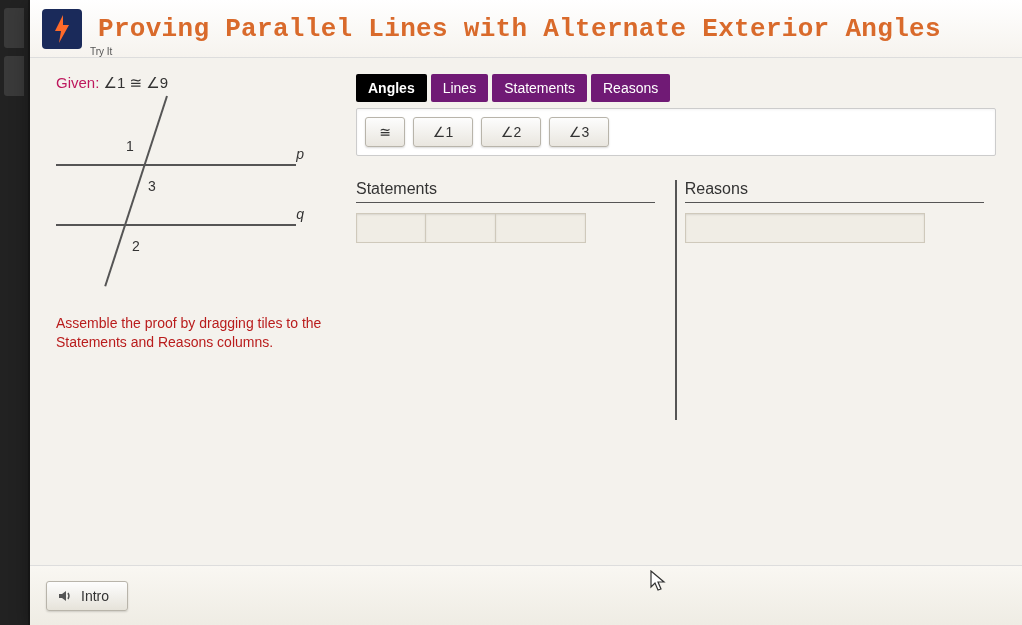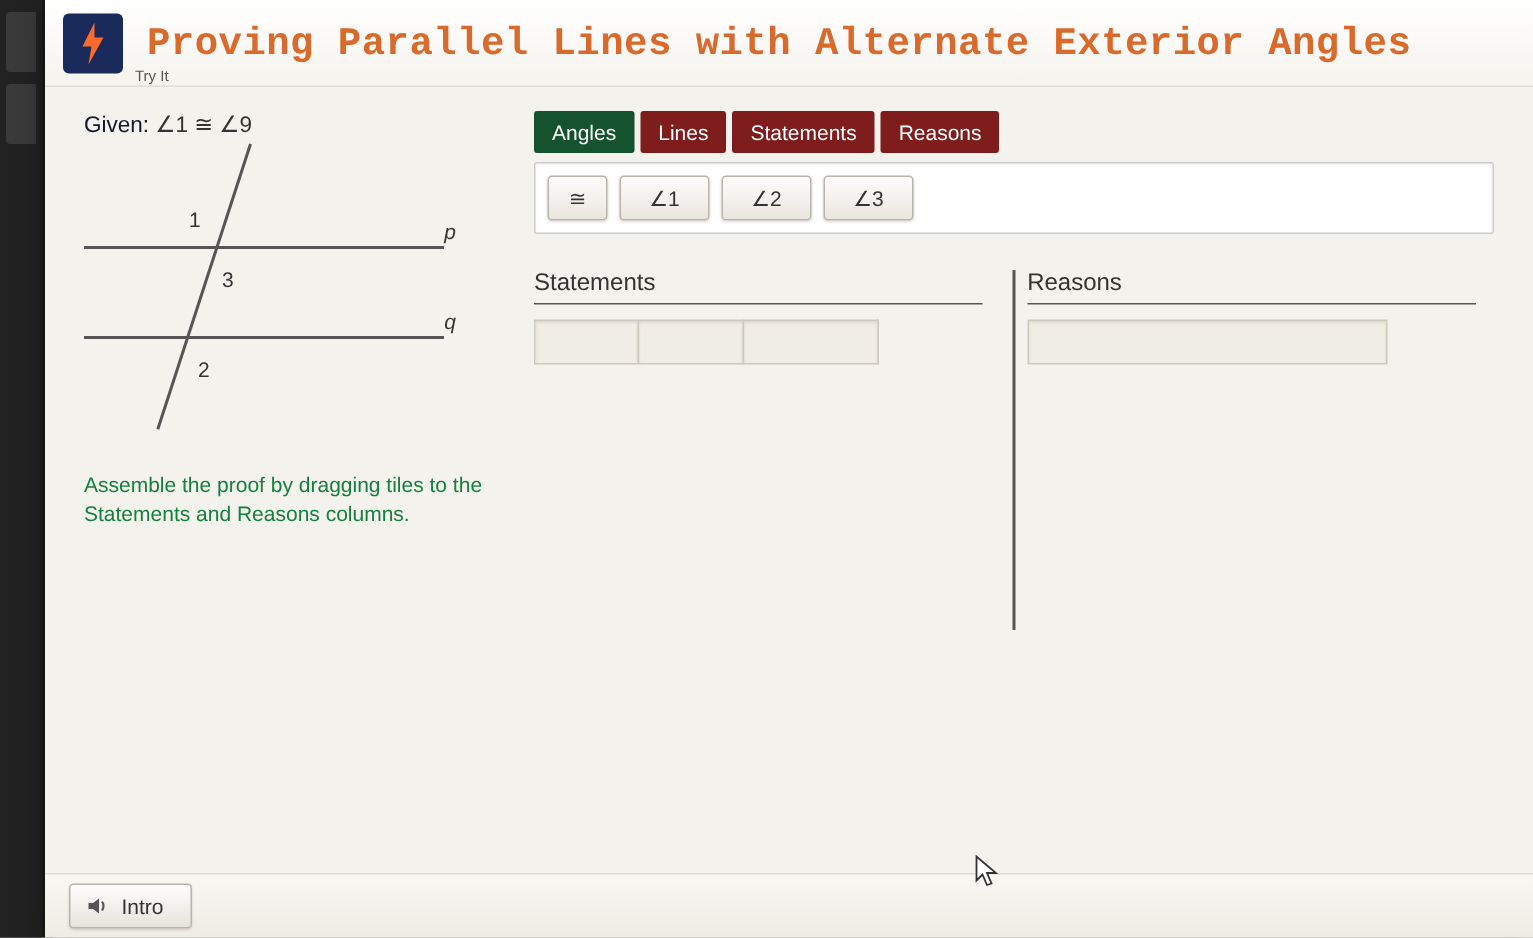--- a/index.html
+++ b/index.html
@@ -40,45 +40,45 @@
       font-size:26px;
       letter-spacing:.3px;
       font-family:Liberation Mono, monospace;
     }
     .tryit-label { font-size:10px; color:#555; position:absolute; left:60px; top:46px; }
     .content {
       flex:1; display:flex; padding: 16px 26px 0 26px;
     }
     .left-panel { width: 300px; flex:none; padding-right:24px; }
     .given, .prove { font-size:15px; color:#333; margin-bottom:4px; }
-    .given span.label, .prove span.label { color:#0f172a; }
+    .given span.label, .prove span.label { color:#be185d; }
     .diagram { position:relative; width:260px; height:180px; margin-top:14px; }
     .diagram .line { position:absolute; background:#555; height:1.5px; }
     .line-p { width:240px; left:0; top:58px; }
     .line-q { width:240px; left:0; top:118px; }
     .transversal {
       position:absolute; width:2px; height:200px; background:#555;
       left:110px; top:-10px;
       transform: rotate(18deg);
       transform-origin: top center;
     }
     .dlbl { position:absolute; font-size:14px; font-style:italic; color:#333; }
     .dl-p { right:12px; top:40px; }
     .dl-q { right:12px; top:100px; }
     .dl-1 { left:70px; top:32px; font-style:normal; }
     .dl-3 { left:92px; top:72px; font-style:normal; }
     .dl-2 { left:76px; top:132px; font-style:normal; }
-    .instructions { font-size:14px; color:#15803d; margin-top:28px; max-width:280px; line-height:1.35; }
+    .instructions { font-size:14px; color:#b91c1c; margin-top:28px; max-width:280px; line-height:1.35; }
     .right-panel { flex:1; }
     .tabbar { display:flex; gap:4px; margin-bottom:6px; }
     .tab-btn {
       padding:6px 12px; font-size:14px; color:#fff; border-radius:2px;
-      background:#7f1d1d; border:none; cursor:pointer;
-    }
-    .tab-btn.active { background:#14532d; }
+      background:#701a75; border:none; cursor:pointer;
+    }
+    .tab-btn.active { background:#000000;font-weight:bold; }
     .tile-tray {
       background:#fff; border:1px solid #ccc; border-radius:2px;
       padding:8px; min-height:46px; display:flex; gap:8px; align-items:center;
       box-shadow: inset 0 1px 3px rgba(0,0,0,.05);
     }
     .tile {
       min-width:60px; height:30px; padding:0 16px;
       background:linear-gradient(#fdfdfd,#e9e6df);
       border:1px solid #b8b4aa; border-radius:3px;
       display:flex; align-items:center; justify-content:center;
@@ -93,21 +93,21 @@
     .dropzone-row { display:flex; gap:0; }
     .dropzone {
       height:30px; background:#f0ede5; border:1px solid #cfc9bb;
       box-shadow: inset 0 1px 2px rgba(0,0,0,.1);
     }
     .dz-s1 { width:70px; }
     .dz-s2 { width:70px; border-left:none; }
     .dz-s3 { width:90px; border-left:none; }
     .dz-r  { width:240px; }
     .footer {
-      height:43px; border-top:1px solid #ddd;
+      height:60px; border-top:1px solid #ddd;
       display:flex; align-items:center; padding:0 16px;
       background:linear-gradient(#f9f7f2,#efece4);
     }
     .intro-btn {
       display:flex; align-items:center; gap:8px;
       padding:6px 18px 6px 10px;
       background:linear-gradient(#fdfdfd,#e6e3da);
       border:1px solid #b8b4aa; border-radius:3px;
       font-size:14px; color:#333; cursor:pointer;
       box-shadow:0 1px 2px rgba(0,0,0,.15);

